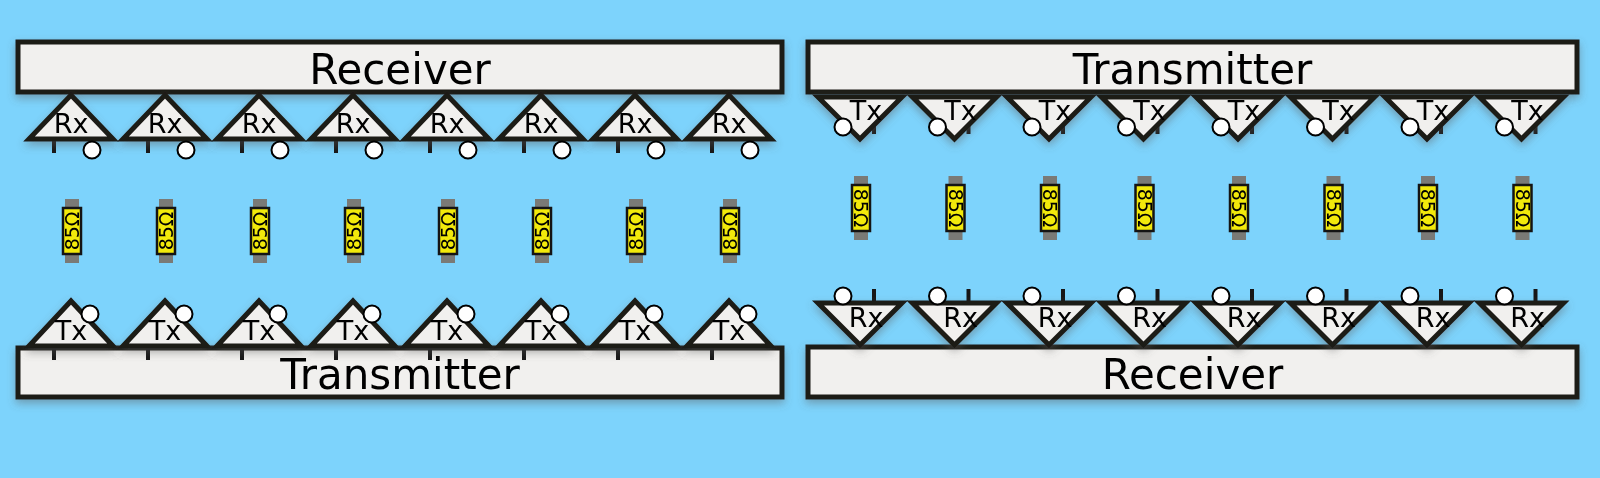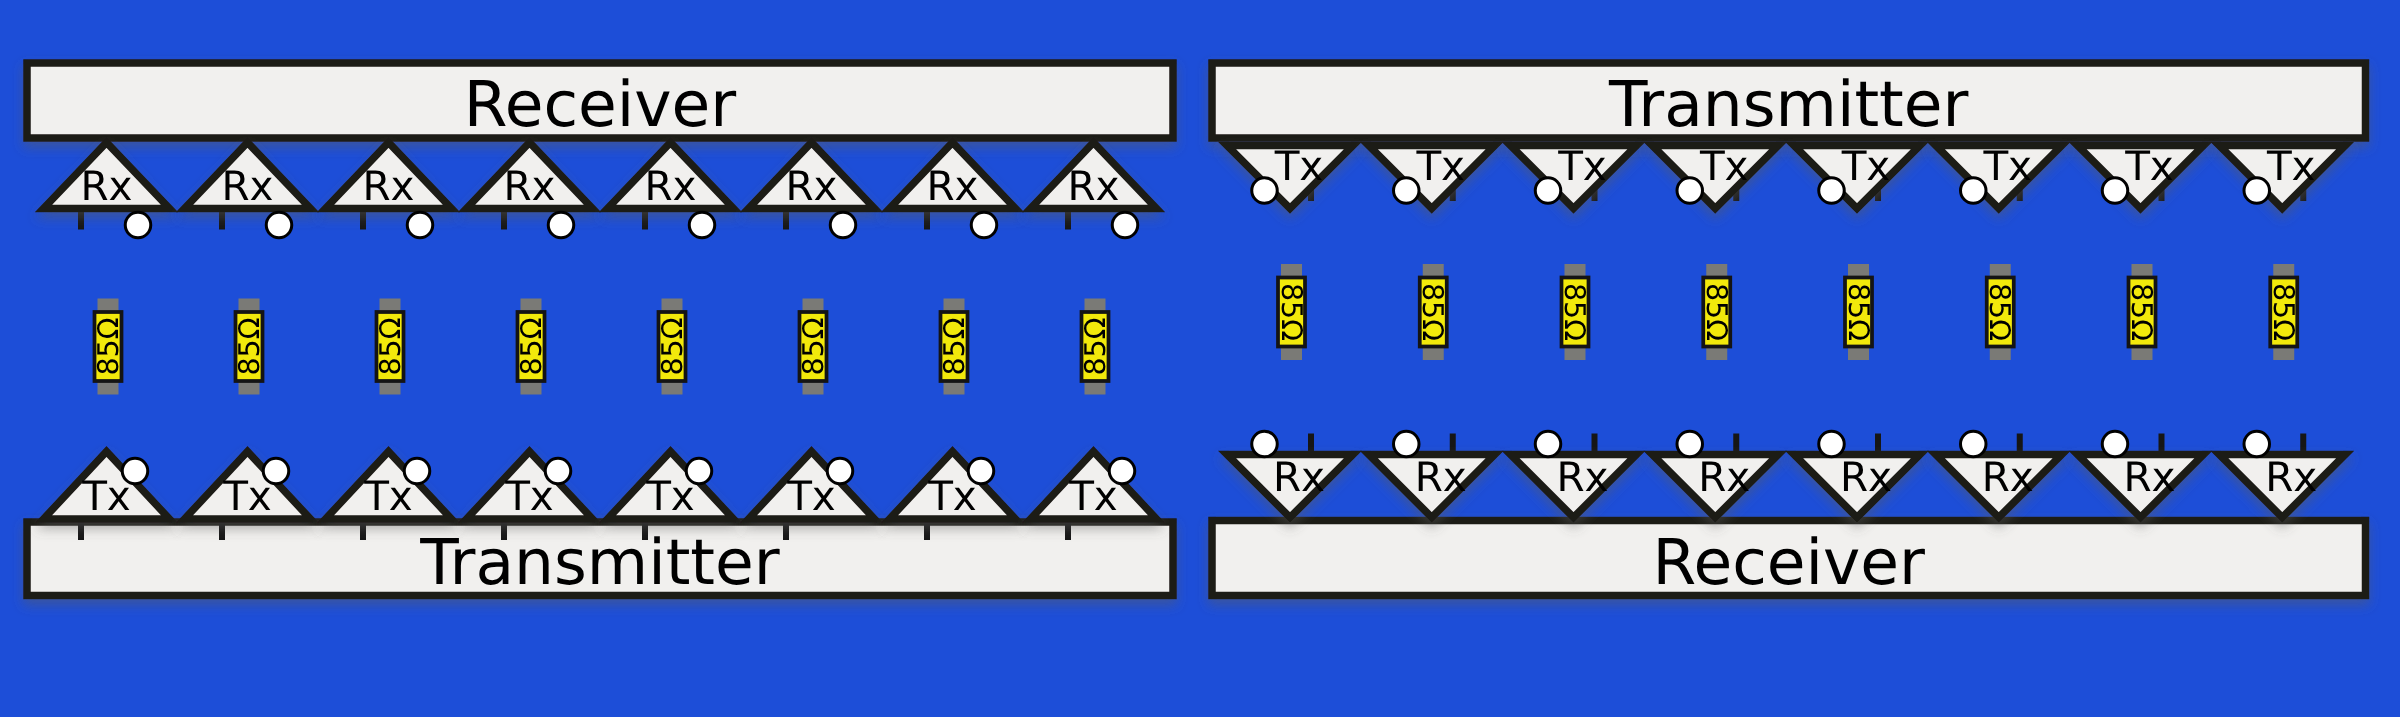--- a/index.html
+++ b/index.html
@@ -4,21 +4,21 @@
 <style>
   html, body {
     margin: 0;
     padding: 0;
     background: #000000;
   }
   #stage {
     position: relative;
     width: 1600px;
     height: 478px;
-    background: #1d4ed8;
+    background: #7dd3fc;
     overflow: hidden;
     font-family: "DejaVu Sans", "Liberation Sans", sans-serif;
   }
   svg { display: block; }
   text {
     font-family: "DejaVu Sans", "Liberation Sans", sans-serif;
     fill: #000000;
   }
   .box-title     { font-size: 42px; }
   .amp-label     { font-size: 27px; }

